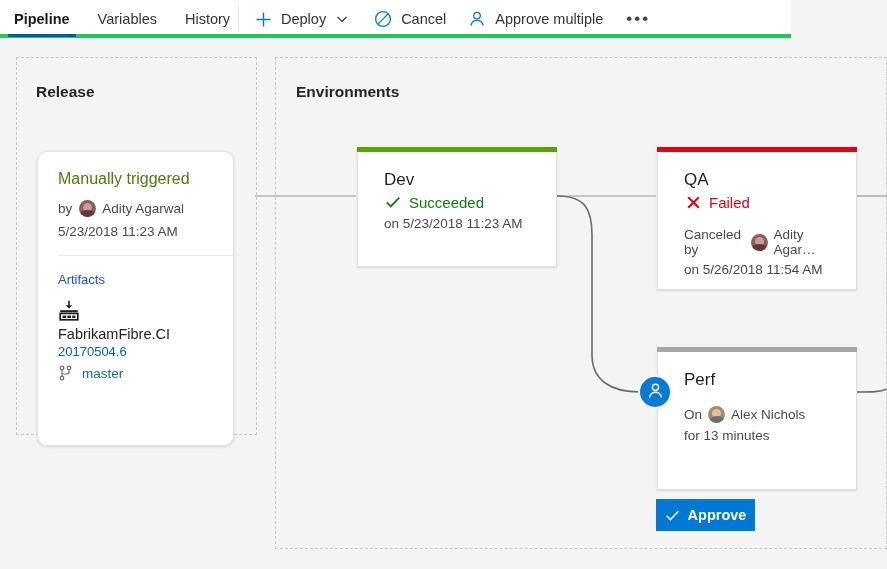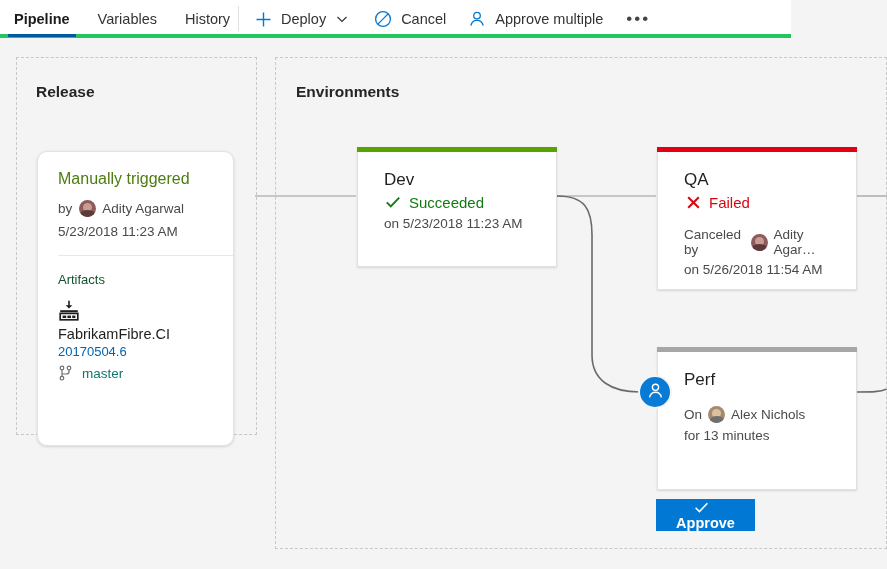--- a/index.html
+++ b/index.html
@@ -103,21 +103,21 @@
     border-radius: 10px;
     box-shadow: 0 1px 3px rgba(0,0,0,0.14);
   }
   .rc-top { padding: 18px 20px 16px 20px; }
   .rc-title { font-size: 16px; color: #4d7c0f; margin-bottom: 12px; }
   .rc-by { font-size: 13.5px; color: #4a4a4a; display: flex; align-items: center; margin-bottom: 7px; }
   .rc-by .lbl { margin-right: 7px; }
   .rc-date { font-size: 13.5px; color: #4a4a4a; }
   .rc-divider { height: 1px; background: #e8e8e8; margin: 0 0 0 20px; }
   .rc-bottom { padding: 16px 20px 18px 20px; }
-  .rc-artlabel { font-size: 13px; color: #14532d; margin-bottom: 13px; }
+  .rc-artlabel { font-size: 13px; color: #1d4ed8; margin-bottom: 13px; }
   .rc-artname { font-size: 14.5px; color: #1f1f1f; margin-top: 4px; }
   .rc-artver { font-size: 13px; color: #0063b1; margin-top: 2px; cursor: pointer; }
   .rc-branch { font-size: 13.5px; color: #0f766e; display: flex; align-items: center; margin-top: 6px; }
   .rc-branch .bicon { width: 17px; height: 17px; margin-right: 7px; color: #707070; flex:none; display:inline-flex; }
 
   .avatar {
     width: 17px; height: 17px; border-radius: 50%;
     display: inline-block; flex: none;
     margin-right: 6px;
     background: #8d5b5b;
@@ -364,21 +364,21 @@
 
   <div class="approve-badge" style="left:638px; top:336px;">
     <span>
       <svg width="19" height="19" viewBox="0 0 19 19" aria-hidden="true">
         <circle cx="9.5" cy="6.3" r="3.1" stroke="#ffffff" stroke-width="1.4" fill="none"></circle>
         <path d="M3.6 16.4 C4.3 12.7 6.7 11.2 9.5 11.2 C12.3 11.2 14.7 12.7 15.4 16.4" stroke="#ffffff" stroke-width="1.4" fill="none"></path>
       </svg>
     </span>
   </div>
 
-  <button class="approve-btn" style="left:656px; top:460px; width:99px; height:32px;flex-direction:column;">
+  <button class="approve-btn" style="left:656px; top:460px; width:99px; height:32px;">
     <span class="bicon">
       <svg width="15" height="15" viewBox="0 0 15 15" aria-hidden="true">
         <path d="M1.6 7.8 L5.4 11.6 L13.4 3.2" stroke="#ffffff" stroke-width="1.6" fill="none"></path>
       </svg>
     </span>
     <span>Approve</span>
   </button>
 
 </div>
 

